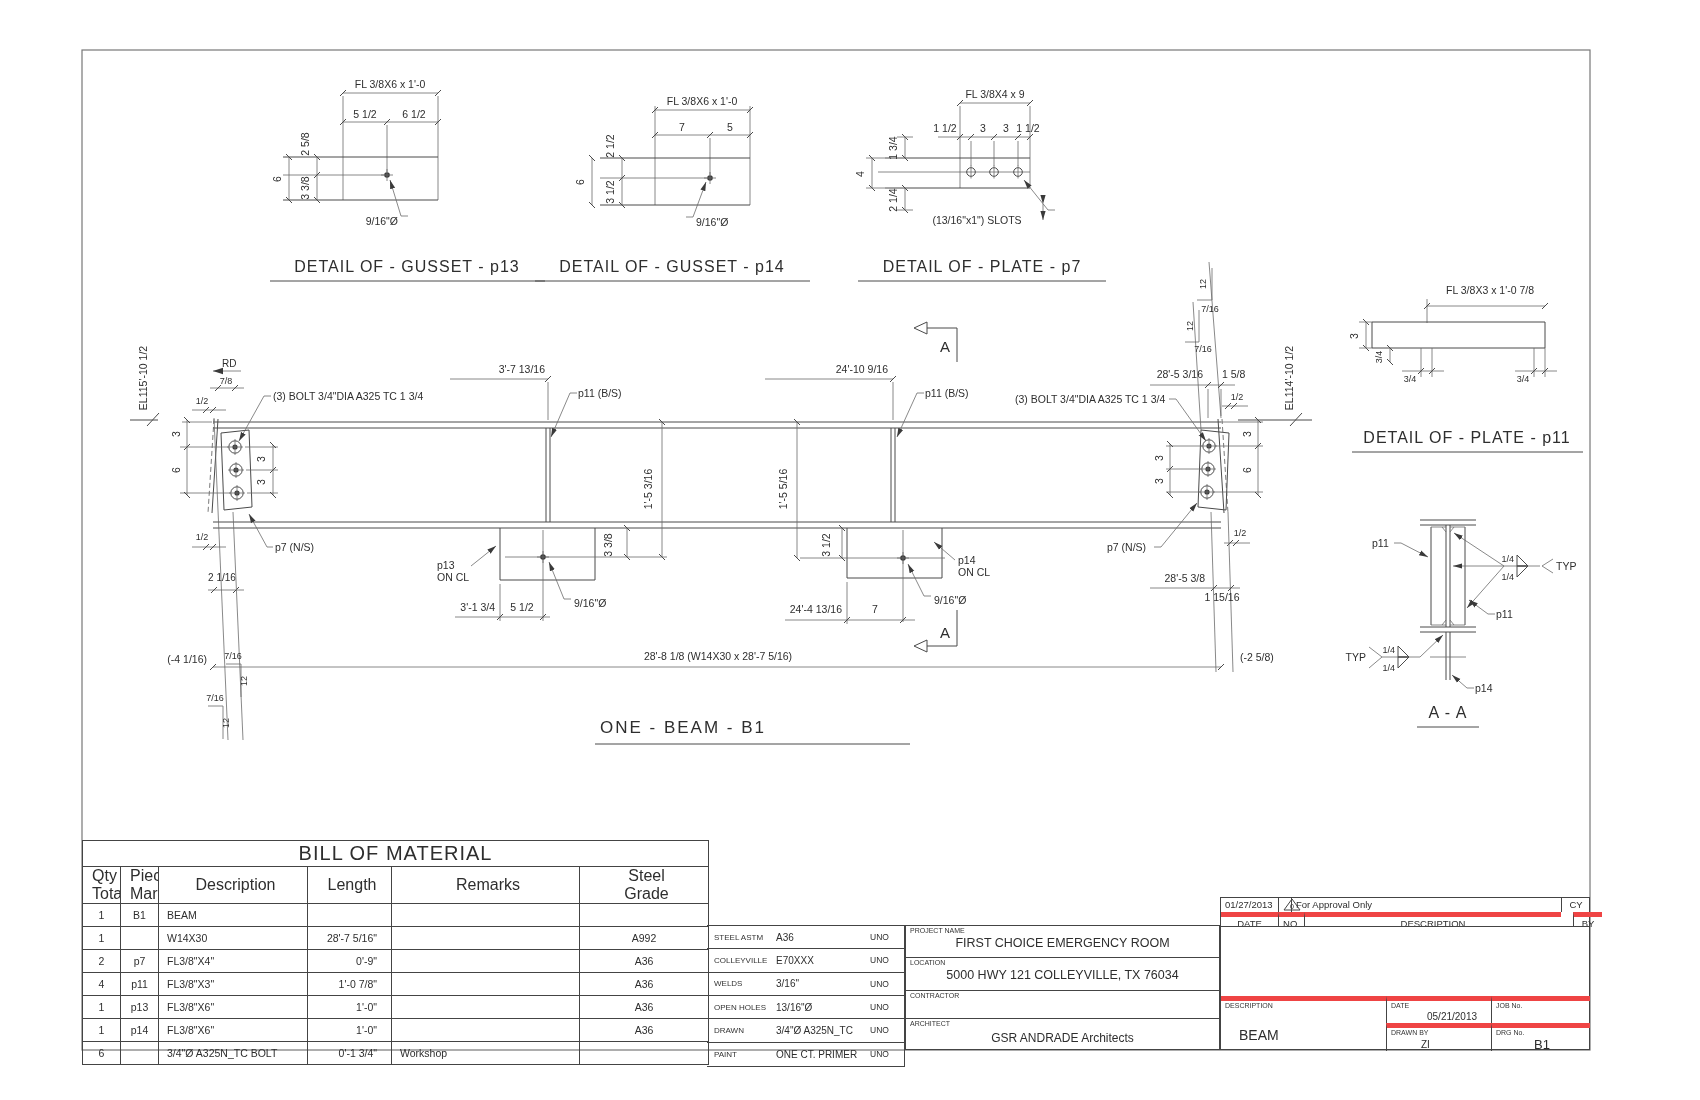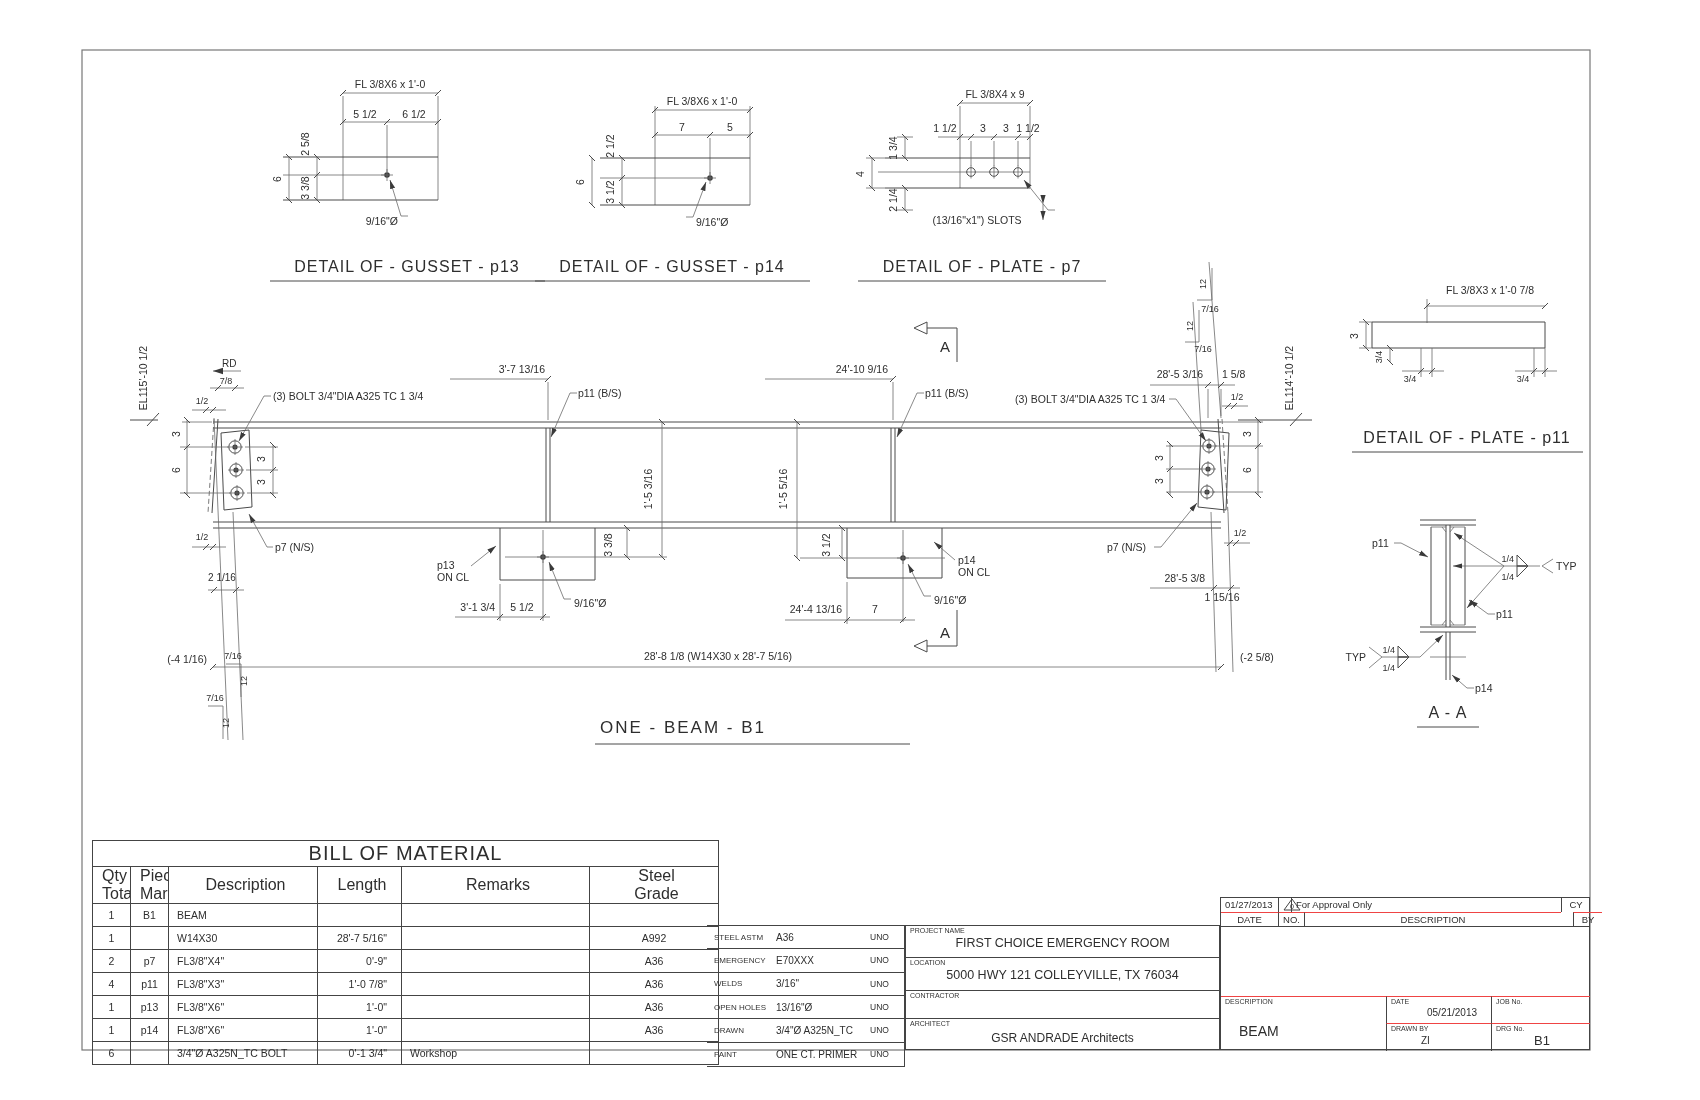--- a/index.html
+++ b/index.html
@@ -10,41 +10,41 @@
   .lt{stroke:#6b6b6b;stroke-width:0.8;fill:none;}
   .tk{stroke:#4a4a4a;stroke-width:1;}
   .dsh{stroke:#6b6b6b;stroke-width:0.9;fill:none;stroke-dasharray:5 3;}
   text{fill:#2e2e2e;font-family:"Liberation Sans",sans-serif;}
   .tx{font-size:10.5px;} .tx9{font-size:9px;} .tx10{font-size:10px;}
   .ttl{font-size:16px;letter-spacing:1px;}
   .big{font-size:17px;letter-spacing:2px;}
   .secA{font-size:15px;}
   
   .abs{position:absolute;box-sizing:border-box;}
-  #bom{left:92px;top:840px;width:626px;height:210px;border-collapse:collapse;table-layout:fixed;}
+  #bom{left:82px;top:840px;width:626px;height:210px;border-collapse:collapse;table-layout:fixed;}
   #bom td,#bom th{border:1px solid #444;font-weight:normal;font-size:10.5px;
         white-space:pre-line;overflow:hidden;padding:0 4px;}
   #bom .bomtitle{font-size:20px;letter-spacing:1px;text-align:center;}
   #bom .hd{font-size:16px;text-align:center;padding-left:9px;}
   .c{text-align:center;} .r{text-align:right;padding-right:14px !important;} .l{text-align:left;padding-left:8px !important;}
   #notes{left:707px;top:925px;width:198px;height:142px;border:1px solid #444;border-left:none;
          display:grid;grid-template-rows:repeat(6,1fr);}
   #notes .nrow{border-bottom:1px solid #444;display:flex;align-items:center;font-size:9px;}
   #notes .nrow:last-child{border-bottom:none;}
   #notes .nlab{width:62px;padding-left:7px;font-size:8px;color:#333;}
   #notes .nval{flex:1;font-size:10px;}
   #notes .nuno{width:34px;font-size:8.5px;}
   #proj{left:905px;top:925px;width:315px;height:125px;border:1px solid #444;border-left:1px solid #444;
         display:grid;grid-template-rows:33fr 33fr 29fr 30fr;}
   #proj .prow{border-bottom:1px solid #444;position:relative;}
   #proj .prow:last-child{border-bottom:none;}
   .tinylab{position:absolute;left:4px;top:1px;font-size:7px;color:#333;}
   .pval{position:absolute;left:0;right:0;top:10px;text-align:center;font-size:12.5px;}
   #tblock{left:1220px;top:897px;width:370px;height:153px;border:1px solid #444;}
-  #tblock .cell{position:absolute;box-sizing:border-box;border-left:1px solid #444;border-top:1px solid #ef4444;
+  #tblock .cell{position:absolute;box-sizing:border-box;border-left:1px solid #444;border-top:5px solid #ef4444;
         font-size:9.5px;}
   #tblock .noL{border-left:none;} #tblock .noT{border-top:none;}
   .revtxt{padding:1px 4px;display:block;}
 </style>
 </head>
 <body>
 
 <div id="page">
 <svg width="1700" height="1100" viewBox="0 0 1700 1100">
 <defs>
@@ -566,21 +566,21 @@
 </tbody>
     </table>
 
 <div id="notes" class="abs">
   <div class="nrow">
         <span class="nlab">STEEL ASTM</span>
         <span class="nval">A36</span>
         <span class="nuno">UNO</span>
       </div>
   <div class="nrow">
-        <span class="nlab">EMERGENCY</span>
+        <span class="nlab">COLLEYVILLE</span>
         <span class="nval">E70XXX</span>
         <span class="nuno">UNO</span>
       </div>
   <div class="nrow">
         <span class="nlab">WELDS</span>
         <span class="nval">3/16"</span>
         <span class="nuno">UNO</span>
       </div>
   <div class="nrow">
         <span class="nlab">OPEN HOLES</span>

